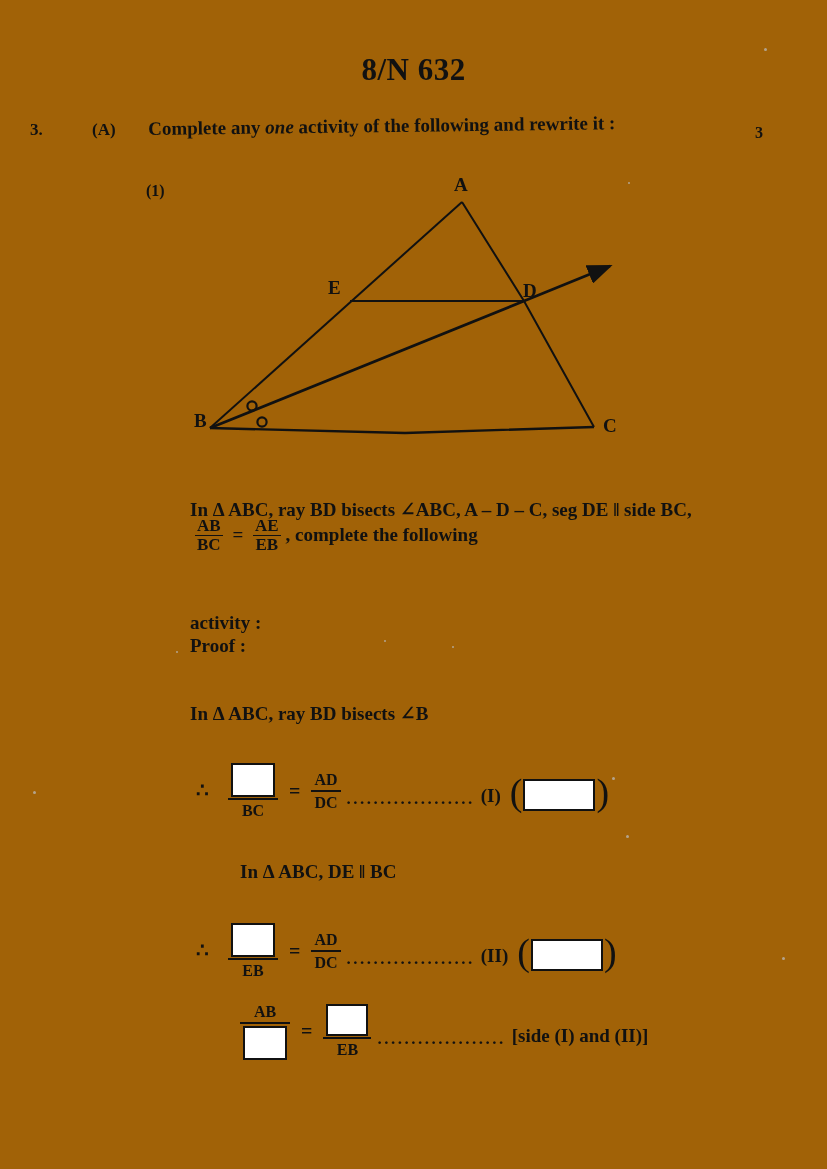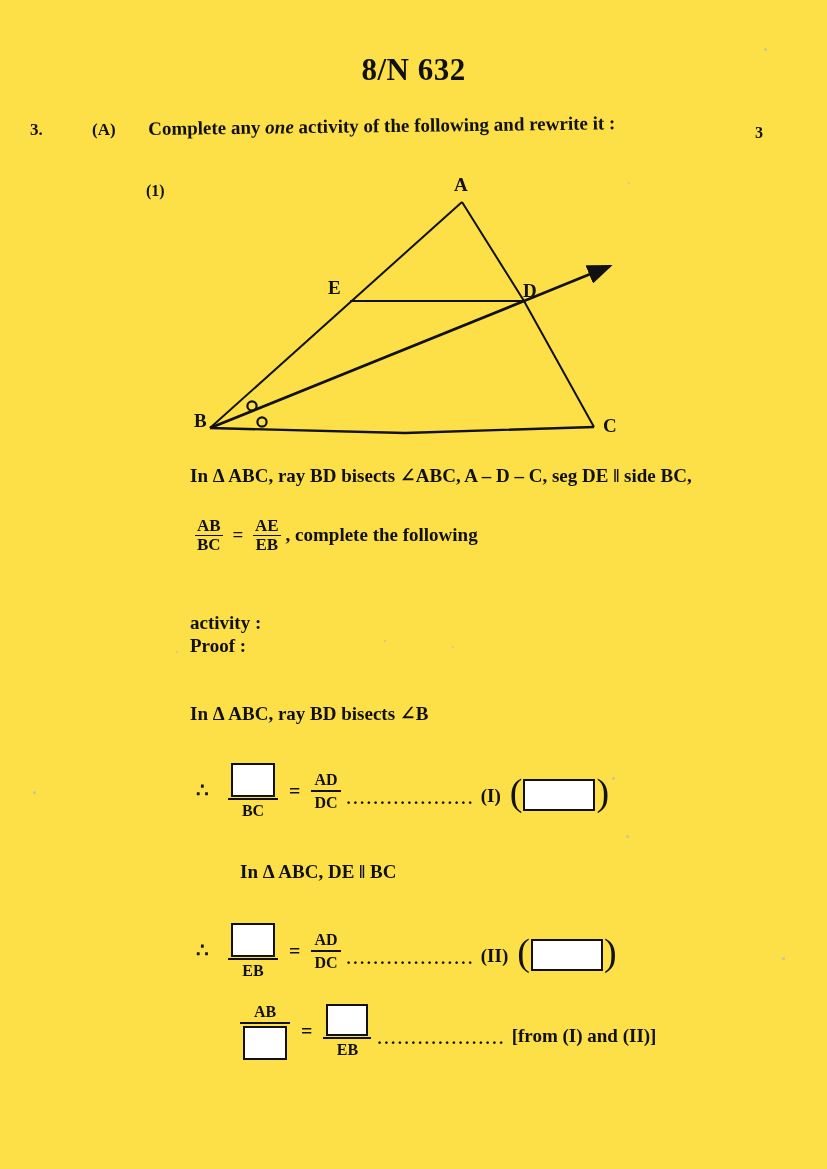--- a/index.html
+++ b/index.html
@@ -14,21 +14,21 @@
     font-family: "Liberation Serif", "DejaVu Serif", serif;
     color: #111111;
     overflow: hidden;
   }
 
   .page {
     position: absolute;
     left: 0; top: 0;
     width: 827px;
     height: 1169px;
-    background: #fde047;
+    background: #a16207;
   }
 
   
   .paper-code {
     position: absolute;
     left: 0;
     top: 52px;
     width: 827px;
     text-align: center;
     font-size: 31px;
@@ -102,21 +102,21 @@
   .lbl-D { left: 343px; top: 110px; }
   .lbl-E { left: 148px; top: 107px; }
 
   
   .para {
     position: absolute;
     font-size: 19px;
     font-weight: bold;
     white-space: nowrap;
   }
-  .given-l1 { left: 190px; top: 464px; }
+  .given-l1 { left: 190px; top: 498px; }
   .given-l2 { left: 190px; top: 518px; }
   .given-l3 { left: 190px; top: 568px; margin-top: 44px; }
   .proof-head { left: 190px; top: 635px; }
   .step1 { left: 190px; top: 702px; }
   .step2 { left: 240px; top: 861px; }
 
   
   .ifrac {
     display: inline-block;
     vertical-align: middle;
@@ -367,21 +367,21 @@
     <span class="dfrac">
       <span class="num">AB</span>
       <span class="den"><span class="blank-box"></span></span>
     </span>
     <span class="eq-sign">=</span>
     <span class="dfrac">
       <span class="num"><span class="blank-box sm"></span></span>
       <span class="den">EB</span>
     </span>
     <span class="dots">...................</span>
-    <span class="note">[from (I) and (II)]</span>
+    <span class="note">[side (I) and (II)]</span>
   </div>
 
   <div class="speck" style="left:764px;top:48px;width:3px;height:3px;"></div>
   <div class="speck" style="left:33px;top:791px;width:3px;height:3px;"></div>
   <div class="speck" style="left:626px;top:835px;width:3px;height:3px;"></div>
   <div class="speck" style="left:612px;top:777px;width:3px;height:3px;"></div>
   <div class="speck" style="left:782px;top:957px;width:3px;height:3px;"></div>
   <div class="speck" style="left:176px;top:651px;width:2px;height:2px;"></div>
   <div class="speck" style="left:384px;top:640px;width:2px;height:2px;"></div>
   <div class="speck" style="left:452px;top:646px;width:2px;height:2px;"></div>

